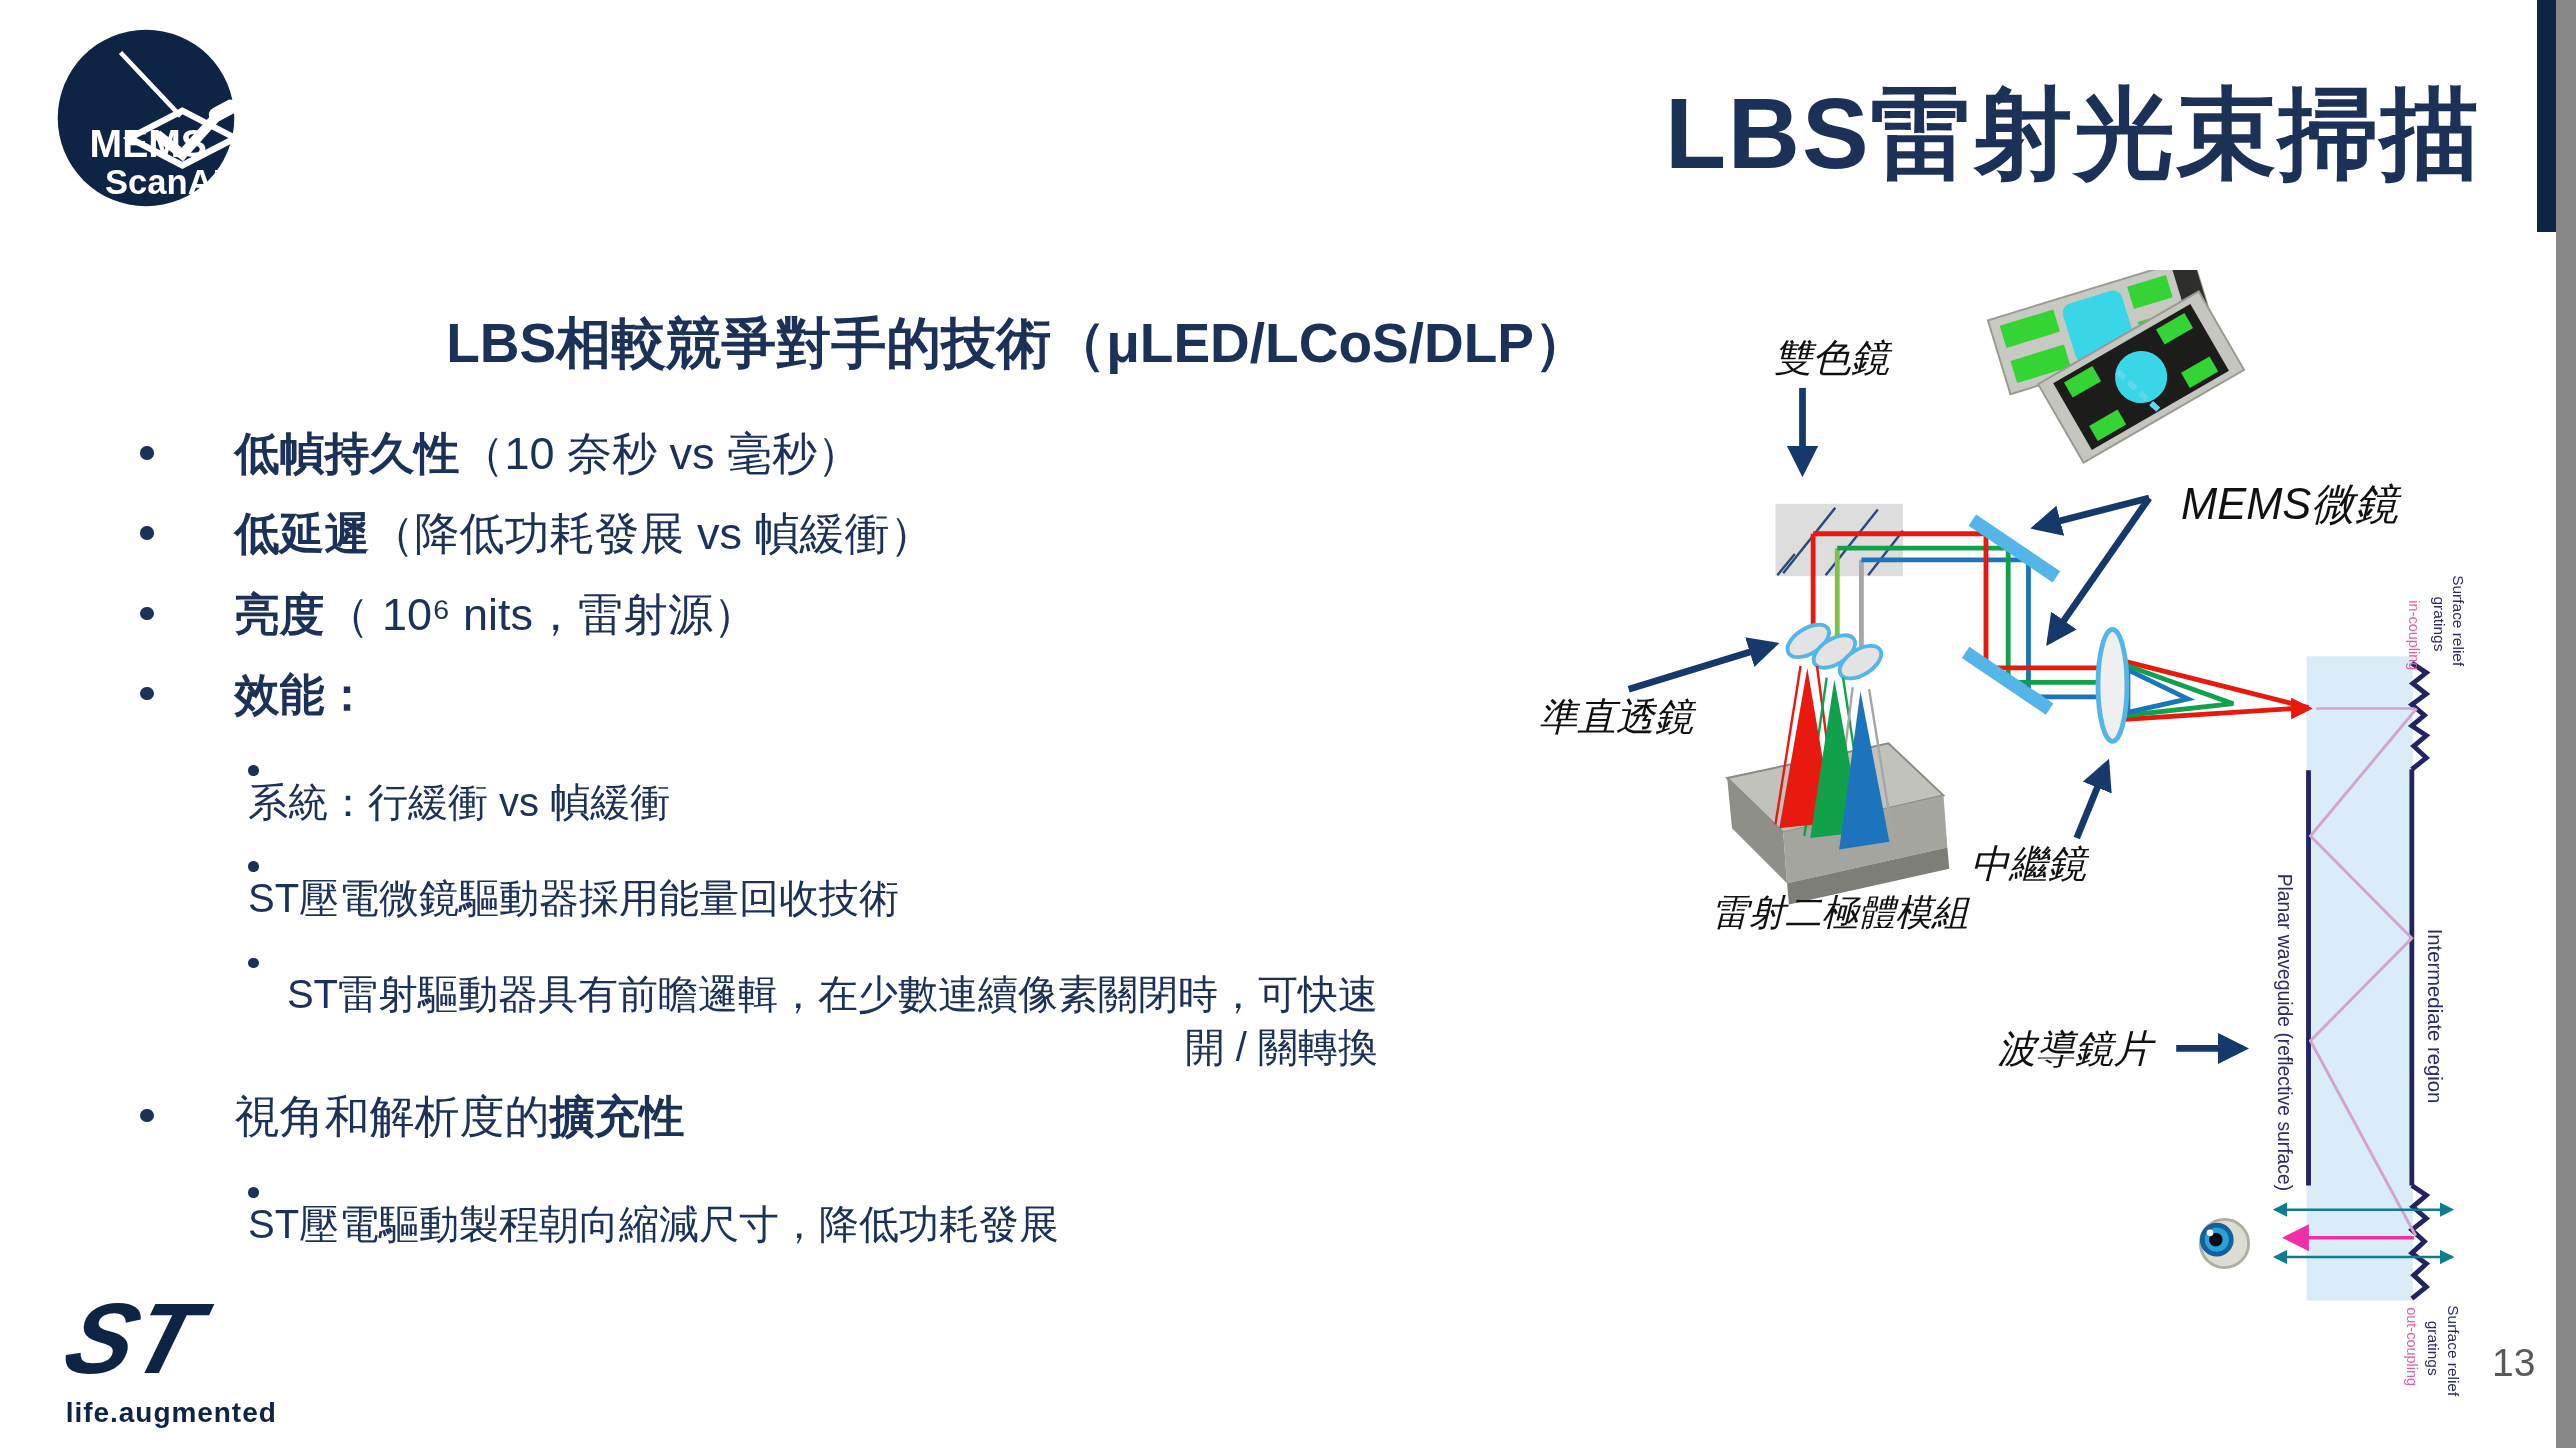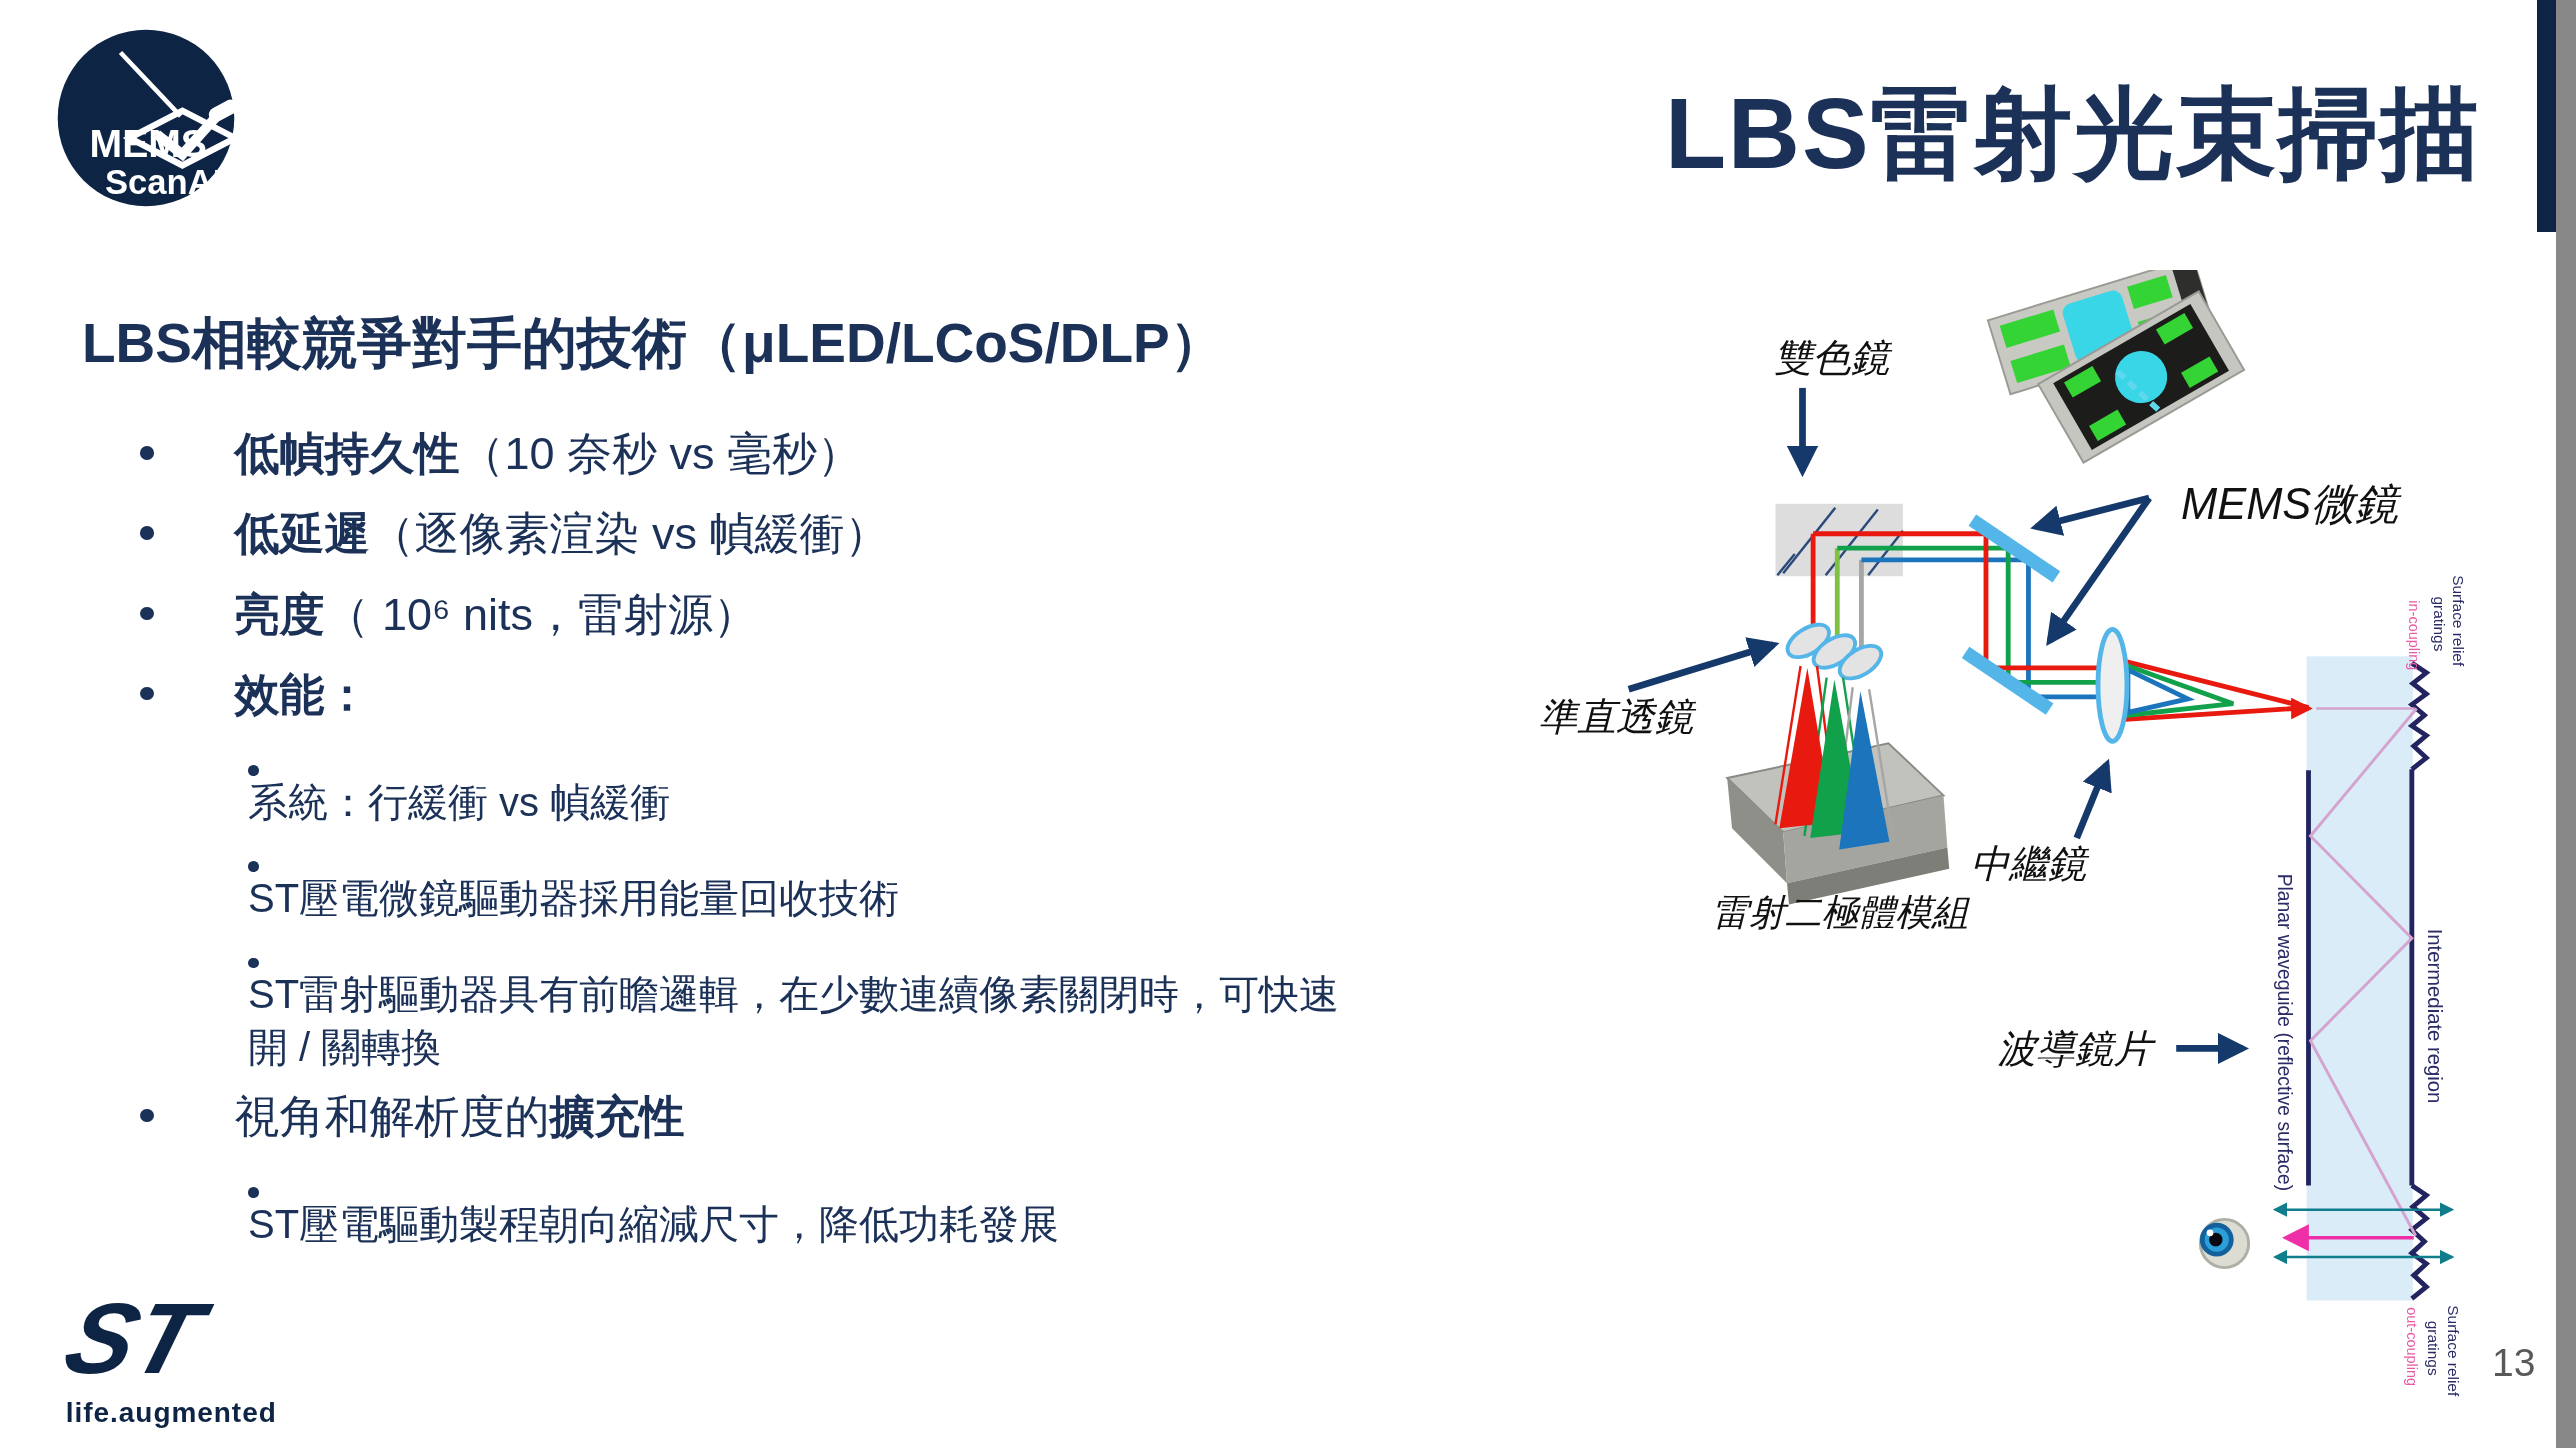--- a/index.html
+++ b/index.html
@@ -8,21 +8,21 @@
   :root{
     --navy:#1B3158; --darknavy:#0D2444; --labelblack:#111111;
     --red:#E8190F; --green:#12A14B; --blue:#1C75BC;
     --mirrorblue:#54B5E8; --wgfill:#DAECF8; --wgborder:#23235F;
     --pink:#D4A3CF; --magenta:#EE2FA8; --teal:#0F7D8C; --pagegrey:#595959;
   }
   .title{position:absolute;top:68px;right:74px;font-size:100px;font-weight:bold;
          color:var(--navy);letter-spacing:1.9px;white-space:nowrap;}
   .titlebar{position:absolute;left:2537px;top:0;width:39px;height:232px;background:var(--darknavy);}
   .badge{position:absolute;left:55px;top:27px;width:182px;height:182px;}
-  .content{position:absolute;left:82px;top:307px;width:1507px;color:var(--navy);}
+  .content{position:absolute;left:82px;top:307px;width:1507px;color:var(--navy);text-align:right;}
   .heading{font-size:55px;font-weight:bold;margin-bottom:42px;white-space:nowrap;}
   .row{display:flex;align-items:flex-start;}
   .row.l1{margin-left:58px;margin-bottom:19.3px;gap:48px;}
   .row.l2{margin-left:166px;margin-bottom:11.6px;flex-direction:column;}
   .row.mt{margin-top:13.5px;}
   .dot{flex:none;border-radius:50%;background:var(--navy);}
   .l1 .dot{width:13.5px;height:13.5px;margin:23px 33px 0 0;}
   .l2 .dot{width:10.6px;height:10.6px;margin:21px 29px 0 0;}
   .l1 .txt{font-size:45px;line-height:61px;}
   .l2 .txt{font-size:40px;line-height:53px;max-width:1130px;}
@@ -56,21 +56,21 @@
 
   <div class="content">
     <div class="heading">LBS相較競爭對手的技術（μLED/LCoS/DLP）</div>
 
     <div class="row l1">
       <span class="dot"></span>
       <span class="txt"><b>低幀持久性</b><span>（10 奈秒 vs 毫秒）</span></span>
     </div>
     <div class="row l1">
       <span class="dot"></span>
-      <span class="txt"><b>低延遲</b><span>（逐像素渲染 vs 幀緩衝）</span></span>
+      <span class="txt"><b>低延遲</b><span>（降低功耗發展 vs 幀緩衝）</span></span>
     </div>
     <div class="row l1">
       <span class="dot"></span>
       <span class="txt"><b>亮度</b><span>（ 10⁶ nits，雷射源）</span></span>
     </div>
     <div class="row l1">
       <span class="dot"></span>
       <span class="txt"><b>效能：</b></span>
     </div>
     <div class="row l2">

